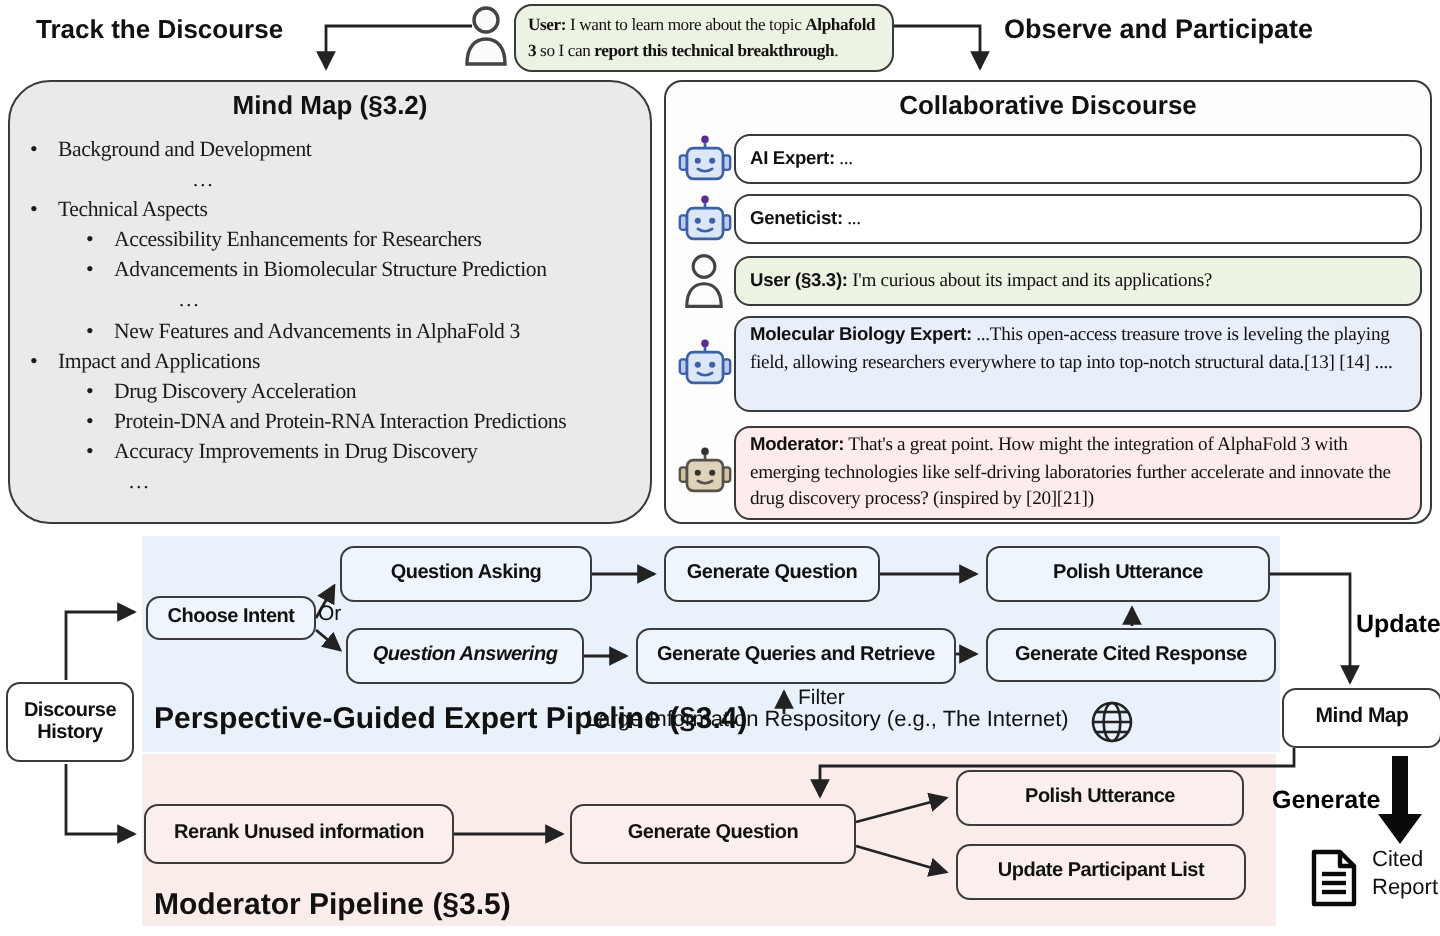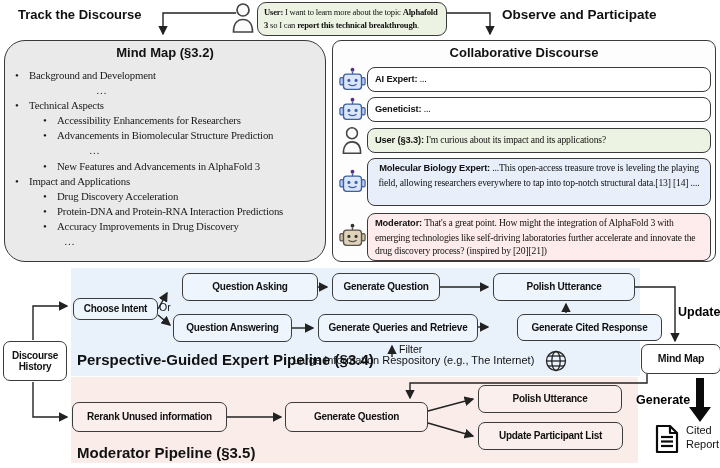--- a/index.html
+++ b/index.html
@@ -145,21 +145,21 @@
       <svg class="avatar" style="top:11px;" width="27" height="25" viewBox="0 0 30 27">
         <circle cx="15" cy="2.6" r="2.1" fill="#5b2d8e"></circle>
           <line x1="15" y1="4.5" x2="15" y2="7.5" stroke="#3d5fa5" stroke-width="1.5"></line>
         <rect x="1" y="11.5" width="4" height="8" rx="1.5" fill="#b9cdf0" stroke="#3d5fa5" stroke-width="1.3"></rect>
         <rect x="25" y="11.5" width="4" height="8" rx="1.5" fill="#b9cdf0" stroke="#3d5fa5" stroke-width="1.3"></rect>
         <rect x="5" y="7.5" width="20" height="17" rx="3.5" fill="#dbe7f9" stroke="#3d5fa5" stroke-width="1.5"></rect>
         <circle cx="11" cy="14.5" r="1.7" fill="#3d5fa5"></circle>
           <circle cx="19" cy="14.5" r="1.7" fill="#3d5fa5"></circle>
         <path d="M11,19 Q15,21.6 19,19" fill="none" stroke="#3d5fa5" stroke-width="1.4" stroke-linecap="round"></path>
       </svg>
-      <div class="bubble bg-blue" style="top:0px;min-height:48px;text-align:center;">
+      <div class="bubble bg-blue" style="top:0px;min-height:48px;">
         <span class="spk">Molecular Biology Expert:</span><span> ...This open-access treasure trove is leveling the playing field, allowing researchers everywhere to tap into top-notch structural data.[13] [14] ....</span>
       </div>
     </div>
 
     <div class="chat-row" style="top:172px;">
       <svg class="avatar" style="top:10px;" width="27" height="25" viewBox="0 0 30 27">
         <circle cx="15" cy="2.6" r="2.1" fill="#333"></circle>
           <line x1="15" y1="4.5" x2="15" y2="7.5" stroke="#55504a" stroke-width="1.5"></line>
         <rect x="1" y="11.5" width="4" height="8" rx="1.5" fill="#cfc3a4" stroke="#55504a" stroke-width="1.3"></rect>
         <rect x="25" y="11.5" width="4" height="8" rx="1.5" fill="#cfc3a4" stroke="#55504a" stroke-width="1.3"></rect>
@@ -217,26 +217,26 @@
       <path d="M657,426 h13 l7,7 v19 h-20 z"></path>
       <path d="M670,426 v7 h7" fill="none"></path>
       <line x1="661" y1="437" x2="673" y2="437"></line>
       <line x1="661" y1="441.5" x2="673" y2="441.5"></line>
       <line x1="661" y1="446" x2="673" y2="446"></line>
     </g>
   </svg>
 
   <div class="fbox white" style="left:3px;top:341px;width:64px;height:40px;padding:0 4px;">Discourse History</div>
   <div class="fbox blue" style="left:73px;top:298px;width:85px;height:22px;">Choose Intent</div>
-  <div class="fbox blue" style="left:182px;top:273px;width:136px;height:28px;">Question Asking</div>
-  <div class="fbox blue" style="left:173px;top:314px;width:119px;height:28px;">Question Answering</div>
+  <div class="fbox blue" style="left:170px;top:273px;width:126px;height:28px;">Question Asking</div>
+  <div class="fbox blue" style="left:173px;top:314px;width:119px;height:28px;font-style:italic;">Question Answering</div>
   <div class="fbox blue" style="left:332px;top:273px;width:108px;height:28px;">Generate Question</div>
   <div class="fbox blue" style="left:318px;top:314px;width:160px;height:28px;">Generate Queries and Retrieve</div>
   <div class="fbox blue" style="left:493px;top:273px;width:142px;height:28px;">Polish Utterance</div>
-  <div class="fbox blue" style="left:493px;top:314px;width:145px;height:27px;margin-left:24px;">Generate Cited Response</div>
+  <div class="fbox blue" style="left:493px;top:314px;width:145px;height:27px;">Generate Cited Response</div>
   <div class="fbox white" style="left:641px;top:344px;width:80px;height:30px;font-size:10.5px;">Mind Map</div>
 
   <div class="plain-label" style="left:159px;top:301px;">Or</div>
   <div class="section-label" style="left:77px;top:351px;">Perspective-Guided Expert Pipeline (§3.4)</div>
   <div class="plain-label" style="left:399px;top:343px;">Filter</div>
   <div class="plain-label" style="left:293px;top:354px;font-size:11px;">Large Information Respository (e.g., The Internet)</div>
   <div class="bold-small" style="left:678px;top:305px;">Update</div>
 
   <div class="fbox pinkb" style="left:72px;top:402px;width:155px;height:30px;">Rerank Unused information</div>
   <div class="fbox pinkb" style="left:285px;top:402px;width:143px;height:30px;">Generate Question</div>

